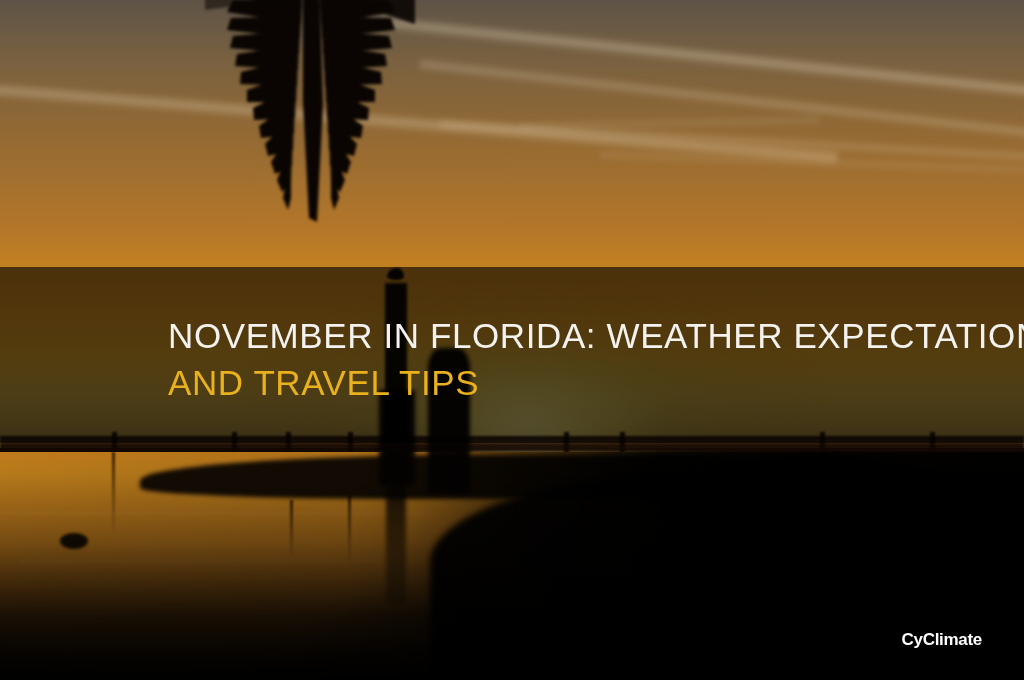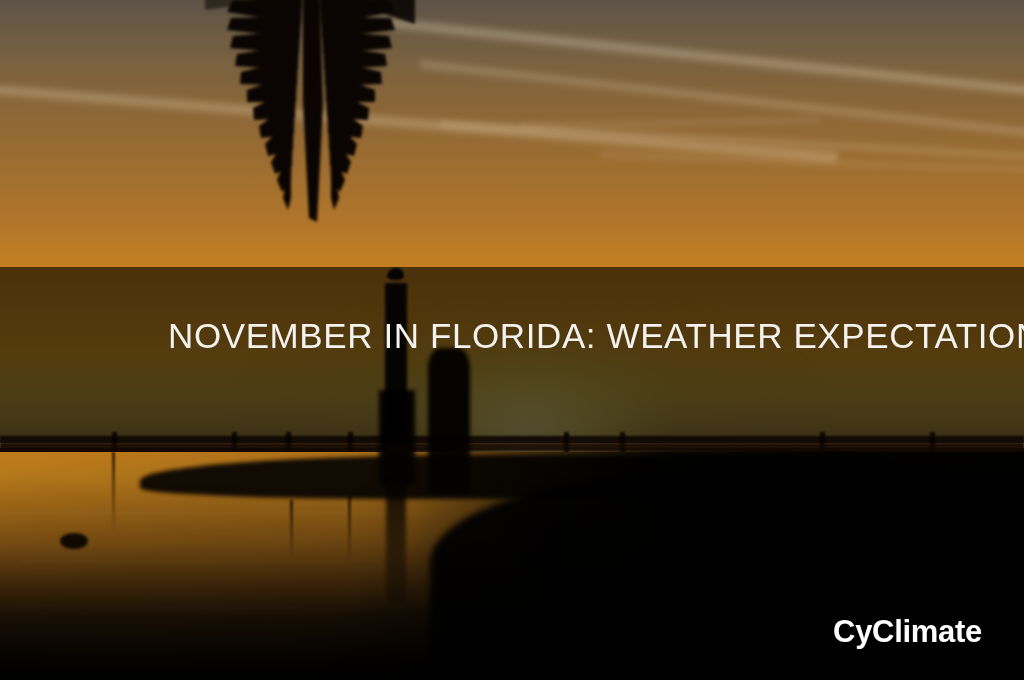--- a/index.html
+++ b/index.html
@@ -299,21 +299,21 @@
   }
   .caption-line.l1 { color: #f4f2ee; }
   .caption-line.l2 { color: #eab11e; }
 
   
   .brand {
     position: absolute;
     right: 42px;
     bottom: 30px;
     color: #ffffff;
-    font-size: 31px;
+    font-size: 17px;
     font-weight: 700;
     letter-spacing: -0.3px;
   }
 </style>
 </head>
 <body>
 
 <div id="hero-card">
 
   <div class="photo-layer">
@@ -401,17 +401,18 @@
     <div class="buoy"></div>
 
     <div class="water-dark"></div>
     <div class="water-bottom-fade"></div>
   </div>
 
   <div class="caption-band"></div>
 
   <div class="caption-text">
     <div class="caption-line l1">NOVEMBER IN FLORIDA: WEATHER EXPECTATIONS</div>
+    <div class="caption-line l2">AND TRAVEL TIPS</div>
   </div>
 
   <div class="brand">CyClimate</div>
 
 </div>
 
 </body></html>

